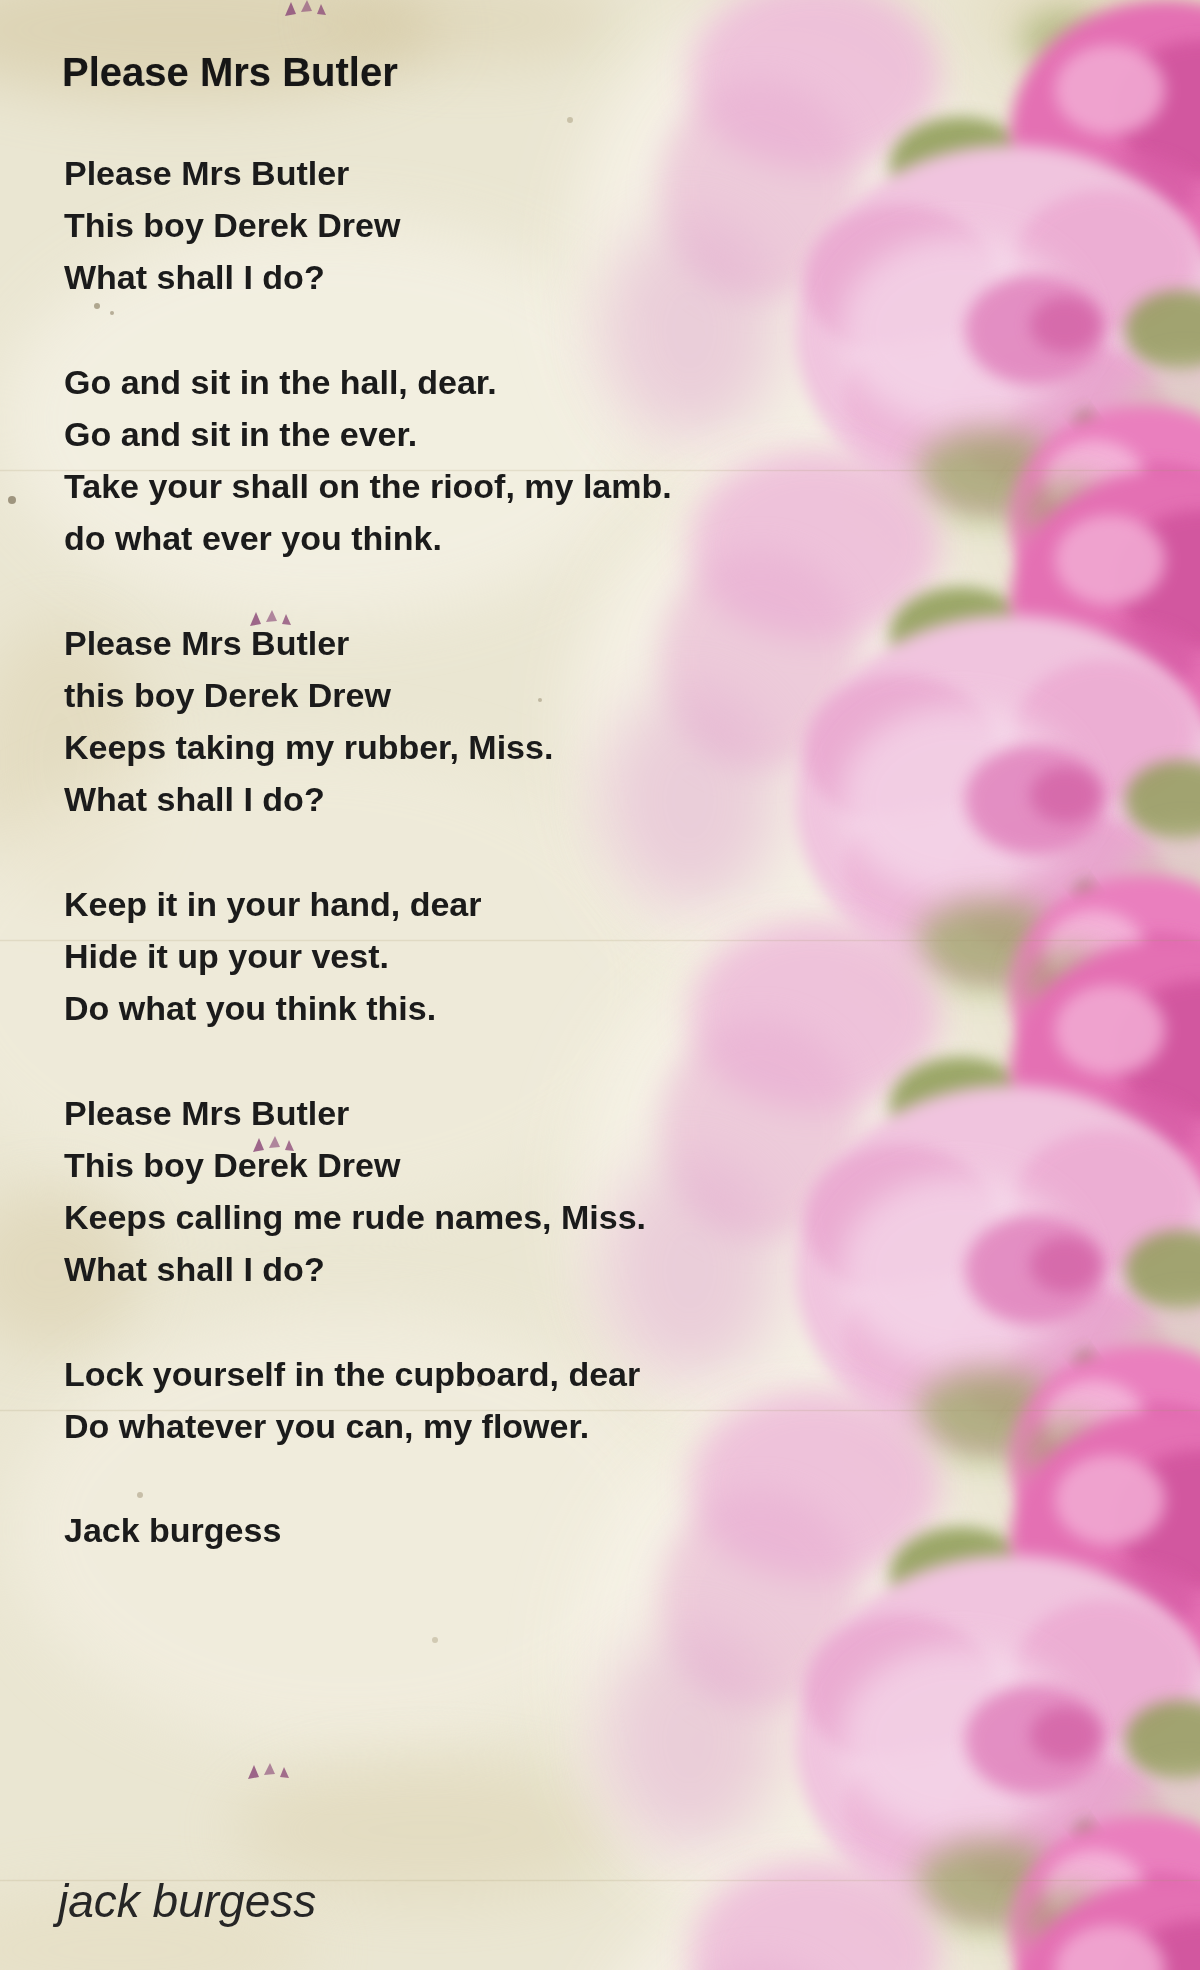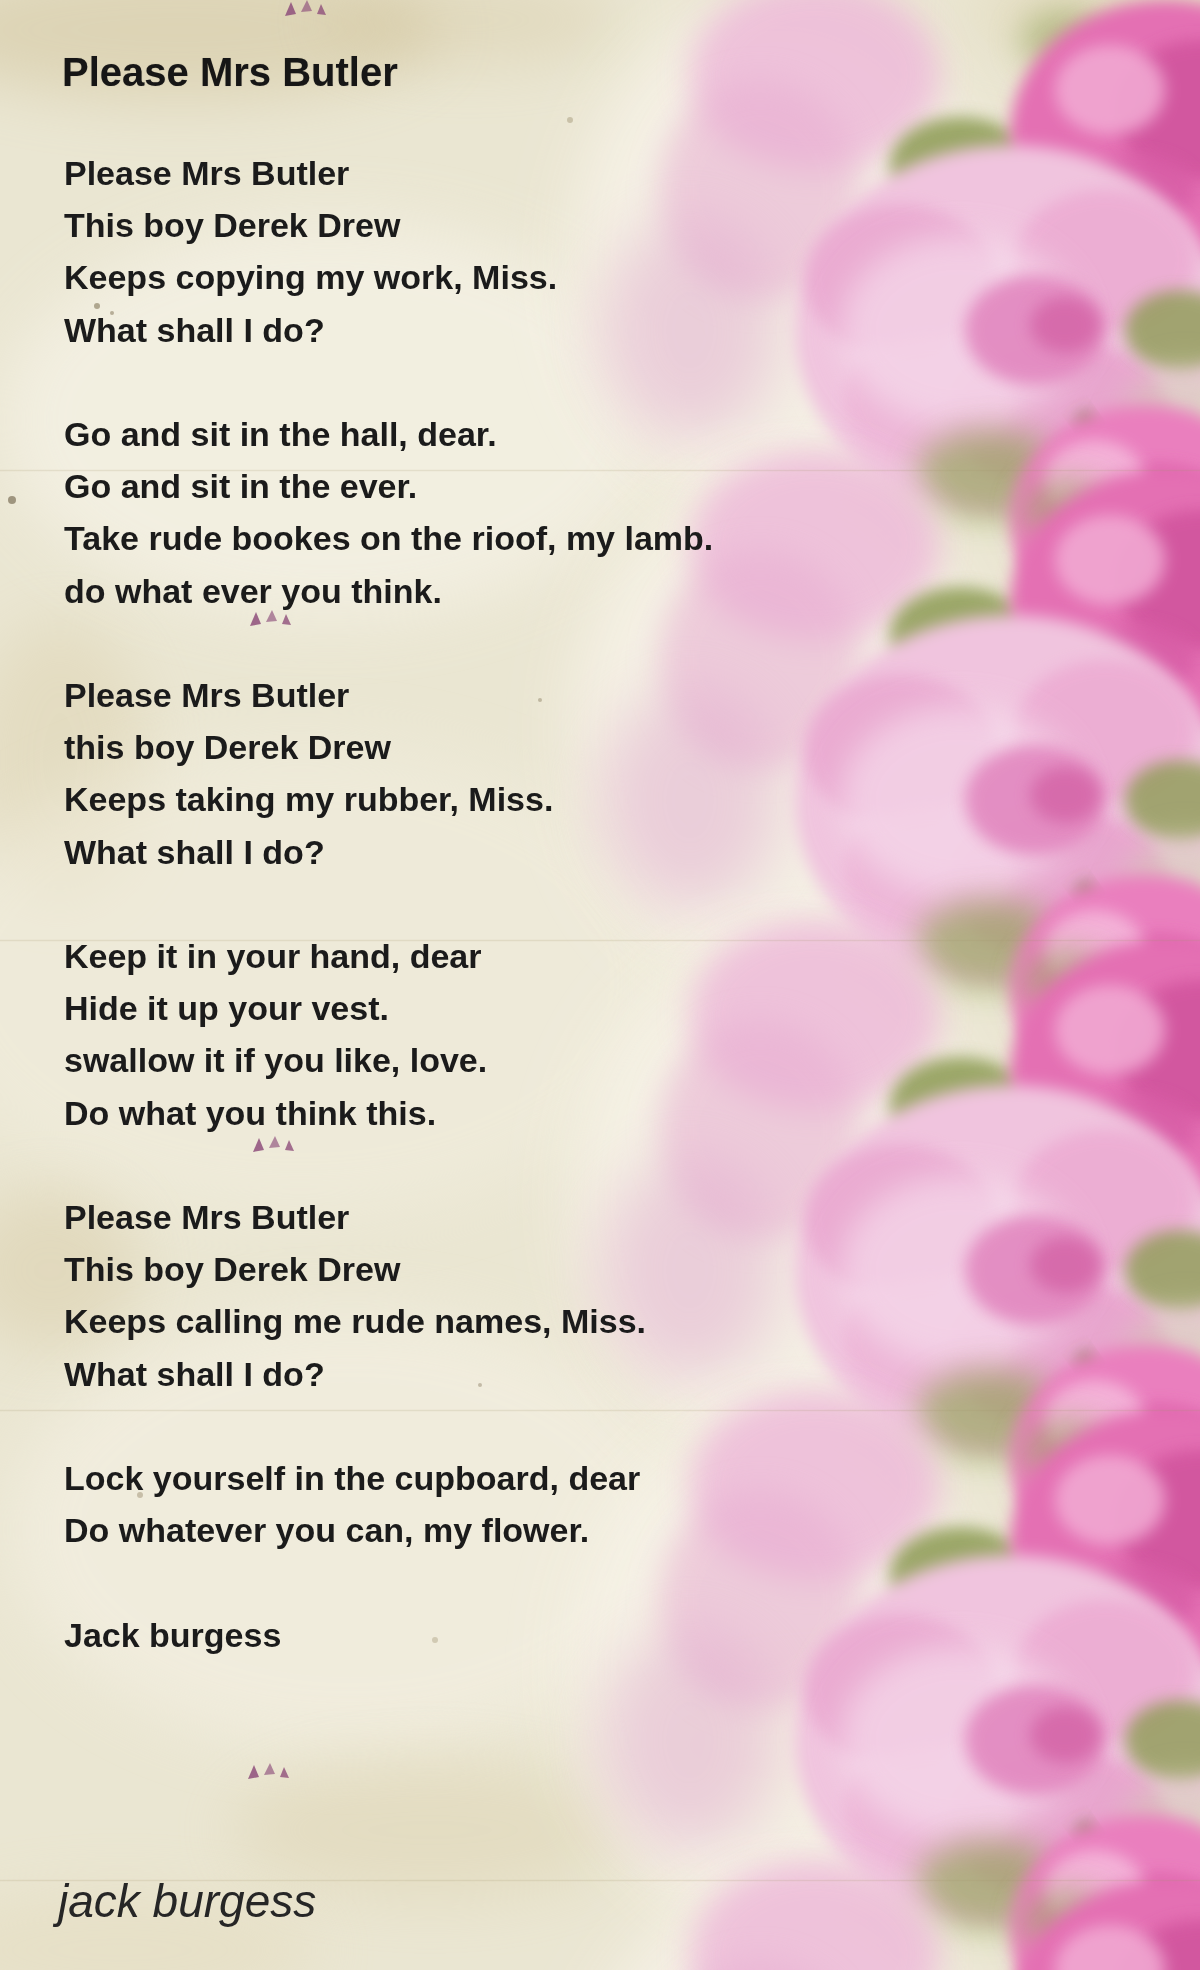--- a/index.html
+++ b/index.html
@@ -124,39 +124,37 @@
     </g>
   </svg>
 
   <div class="content">
     <h1 class="title">Please Mrs Butler</h1>
 
     <div class="poem">
       <div class="stanza">
         <div class="line">Please Mrs Butler</div>
         <div class="line">This boy Derek Drew</div>
-        <div class="line">Keeps copying my work, Miss.</div>
         <div class="line">What shall I do?</div>
       </div>
       <div class="stanza">
         <div class="line">Go and sit in the hall, dear.</div>
         <div class="line">Go and sit in the ever.</div>
-        <div class="line">Take rude bookes on the rioof, my lamb.</div>
+        <div class="line">Take your shall on the rioof, my lamb.</div>
         <div class="line">do what ever you think.</div>
       </div>
       <div class="stanza">
         <div class="line">Please Mrs Butler</div>
         <div class="line">this boy Derek Drew</div>
         <div class="line">Keeps taking my rubber, Miss.</div>
         <div class="line">What shall I do?</div>
       </div>
       <div class="stanza">
         <div class="line">Keep it in your hand, dear</div>
         <div class="line">Hide it up your vest.</div>
-        <div class="line">swallow it if you like, love.</div>
         <div class="line">Do what you think this.</div>
       </div>
       <div class="stanza">
         <div class="line">Please Mrs Butler</div>
         <div class="line">This boy Derek Drew</div>
         <div class="line">Keeps calling me rude names, Miss.</div>
         <div class="line">What shall I do?</div>
       </div>
       <div class="stanza">
         <div class="line">Lock yourself in the cupboard, dear</div>

